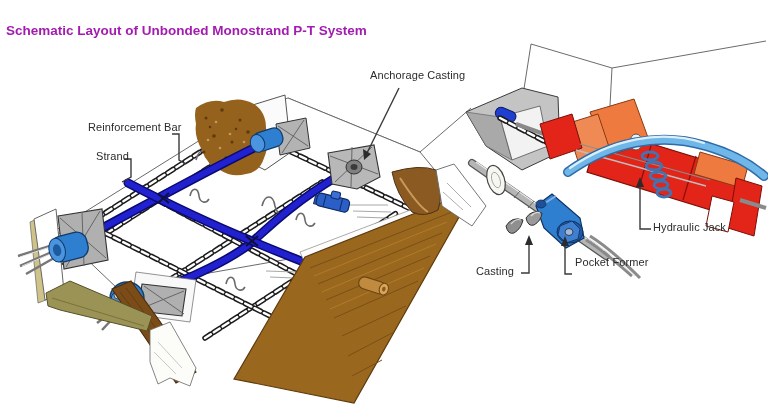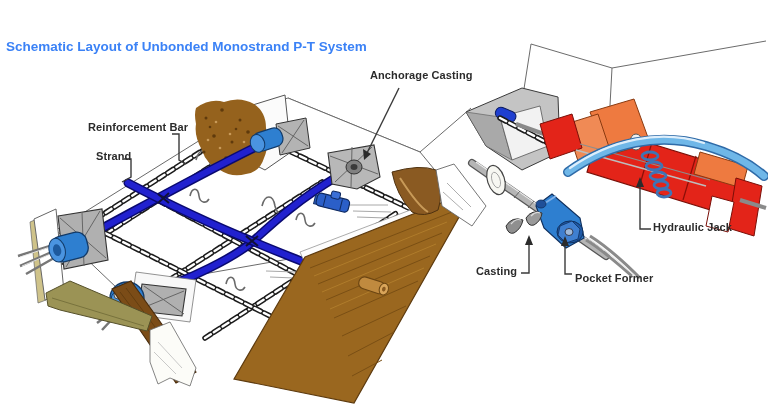--- a/index.html
+++ b/index.html
@@ -1,22 +1,22 @@
 <!DOCTYPE html>
 <html><head>
 <meta charset="utf-8">
 <style>
   html,body{margin:0;padding:0;background:#ffffff;}
   #stage{position:relative;width:768px;height:404px;background:#fff;overflow:hidden;
          font-family:"Liberation Sans",sans-serif;}
   #stage svg{position:absolute;left:0;top:0;}
-  .lbl{position:absolute;font-weight:bold;font-size:11px;color:#2b2b2b;white-space:nowrap;
+  .lbl{position:absolute;font-weight:normal;font-size:11px;color:#2b2b2b;white-space:nowrap;
        letter-spacing:.1px;}
-  .title{position:absolute;left:6px;top:23px;font-weight:bold;font-size:13.5px;color:#3b82f6;
-         white-space:nowrap;margin-top:16px;}
+  .title{position:absolute;left:6px;top:23px;font-weight:bold;font-size:13.5px;color:#a21caf;
+         white-space:nowrap;}
   .chain-o{stroke:#1c1c1c;stroke-width:5.5;fill:none;stroke-dasharray:7 3.5;stroke-linecap:round;}
   .chain-i{stroke:#ffffff;stroke-width:2.4;fill:none;stroke-dasharray:7 3.5;stroke-linecap:round;}
   .ldr{stroke:#3a3a3a;stroke-width:1.4;fill:none;}
   .arr{fill:#2b2b2b;stroke:none;}
   .thin{stroke:#6b6b6b;stroke-width:1;fill:none;}
   .chair{stroke:#6a6a6a;stroke-width:1.6;fill:none;}
   .hatch{stroke:#a8a8a8;stroke-width:1;fill:none;}
 </style>
 </head>
 <body>
@@ -299,14 +299,14 @@
     <polygon class="arr" points="561,246 565,236 569,246"></polygon>
   </g>
 </svg>
 
   <div class="title">Schematic Layout of Unbonded Monostrand P-T System</div>
   <div class="lbl" style="left:88px;top:121px">Reinforcement Bar</div>
   <div class="lbl" style="left:96px;top:150px">Strand</div>
   <div class="lbl" style="left:370px;top:69px">Anchorage Casting</div>
   <div class="lbl" style="left:653px;top:221px">Hydraulic Jack</div>
   <div class="lbl" style="left:476px;top:265px">Casting</div>
-  <div class="lbl" style="left:575px;top:272px">Pocket Former</div>
+  <div class="lbl" style="left:575px;top:256px">Pocket Former</div>
 </div>
 
 </body></html>

